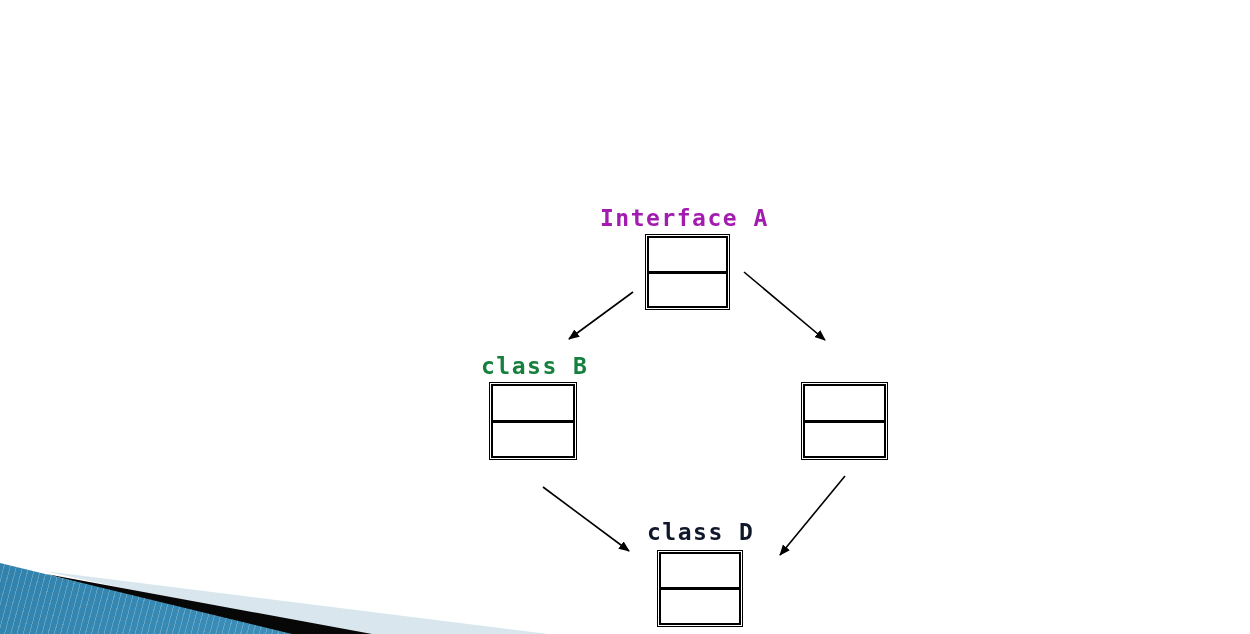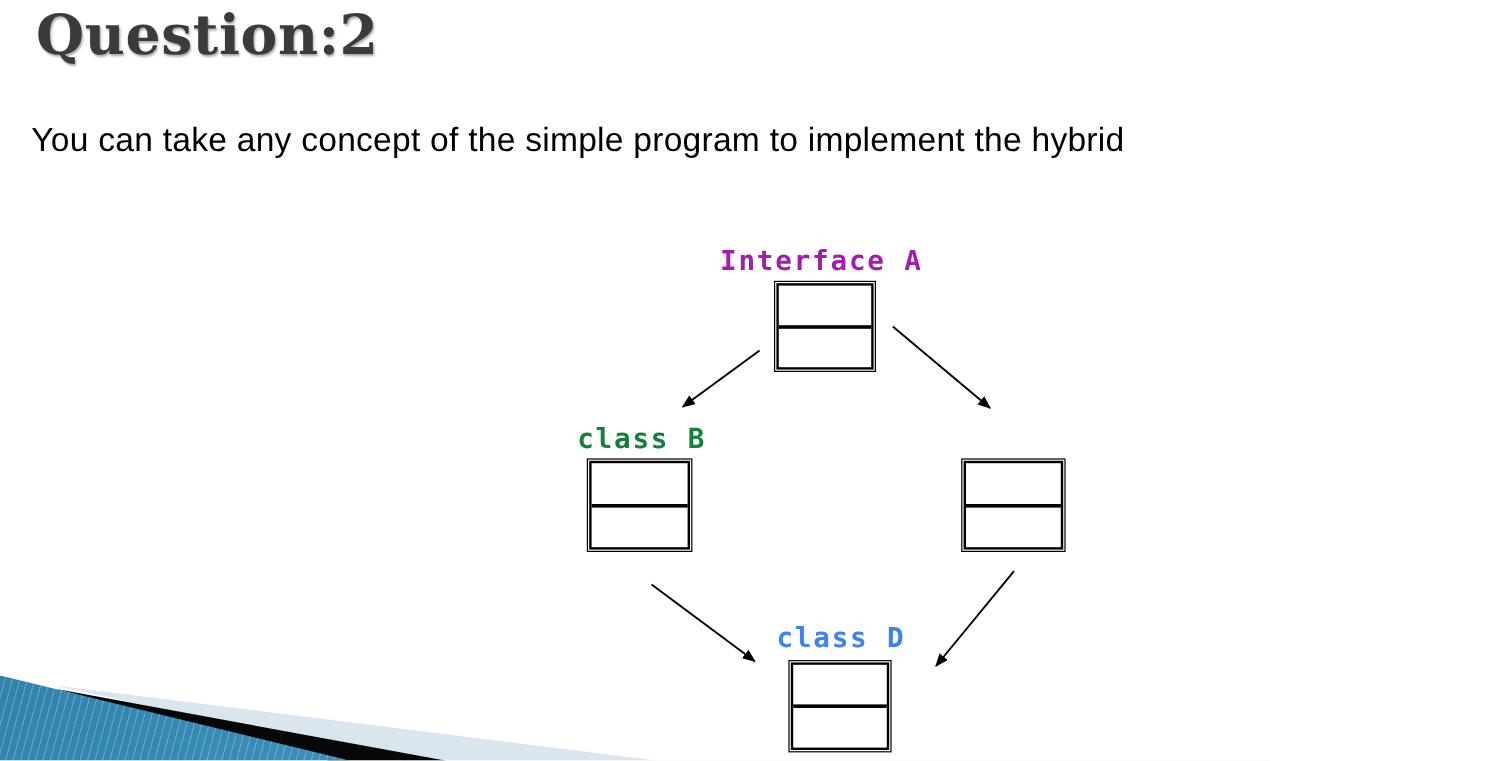--- a/index.html
+++ b/index.html
@@ -71,24 +71,22 @@
         rgba(0,0,0,0) 1px, rgba(0,0,0,0) 6px),
       linear-gradient(135deg, #1f6e9a 0%, #3f93bd 55%, #63b9dc 100%);
     clip-path:polygon(0px 563px, 292px 634px, 0px 634px);
   }
 </style>
 </head>
 <body>
 
 <div class="slide">
 
-  <div class="slide-title">Question:2</div>
 
   <div class="body-text">
-    <div class="body-line">You can take any concept of the simple program to implement the hybrid</div>
   </div>
 
   <div class="node-label label-a" style="color: #a21caf;">Interface A</div>
   <div class="uml-box box-a">
     <div class="uml-inner">
       <div class="uml-row-top"></div>
       <div class="uml-row-bottom"></div>
     </div>
   </div>
 
@@ -100,21 +98,21 @@
     </div>
   </div>
 
   <div class="uml-box box-c">
     <div class="uml-inner">
       <div class="uml-row-top"></div>
       <div class="uml-row-bottom"></div>
     </div>
   </div>
 
-  <div class="node-label label-d" style="color: #3b82f6;">class D</div>
+  <div class="node-label label-d" style="color: #0f172a;">class D</div>
   <div class="uml-box box-d">
     <div class="uml-inner">
       <div class="uml-row-top"></div>
       <div class="uml-row-bottom"></div>
     </div>
   </div>
 
   <svg class="arrow-layer" width="1250" height="634" viewBox="0 0 1250 634" xmlns="http://www.w3.org/2000/svg">
     <defs>
       <marker id="arrowhead" markerWidth="12" markerHeight="10" refX="10" refY="4.5" orient="auto" markerUnits="userSpaceOnUse">

